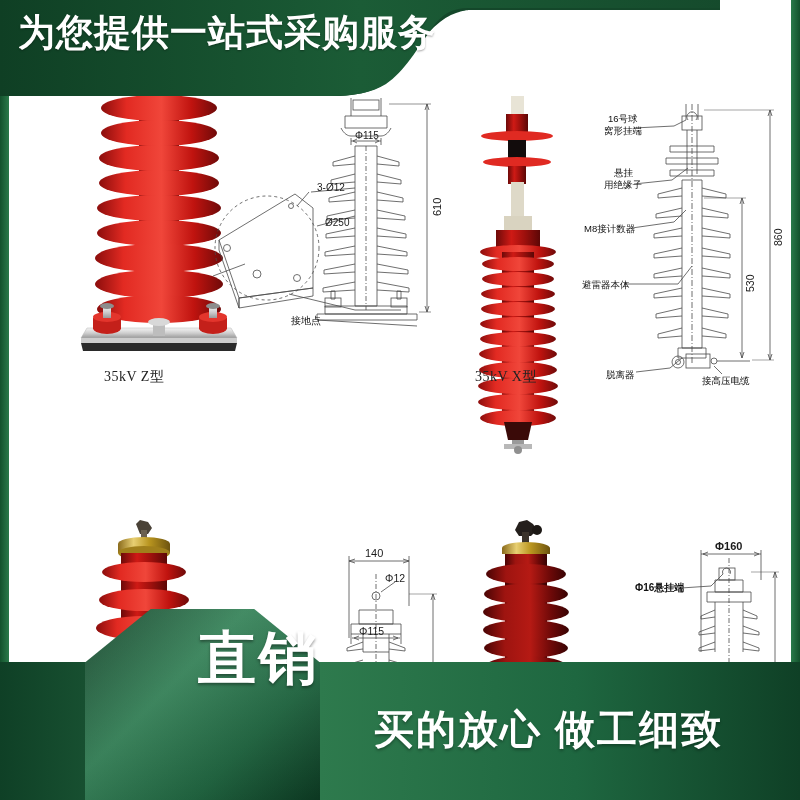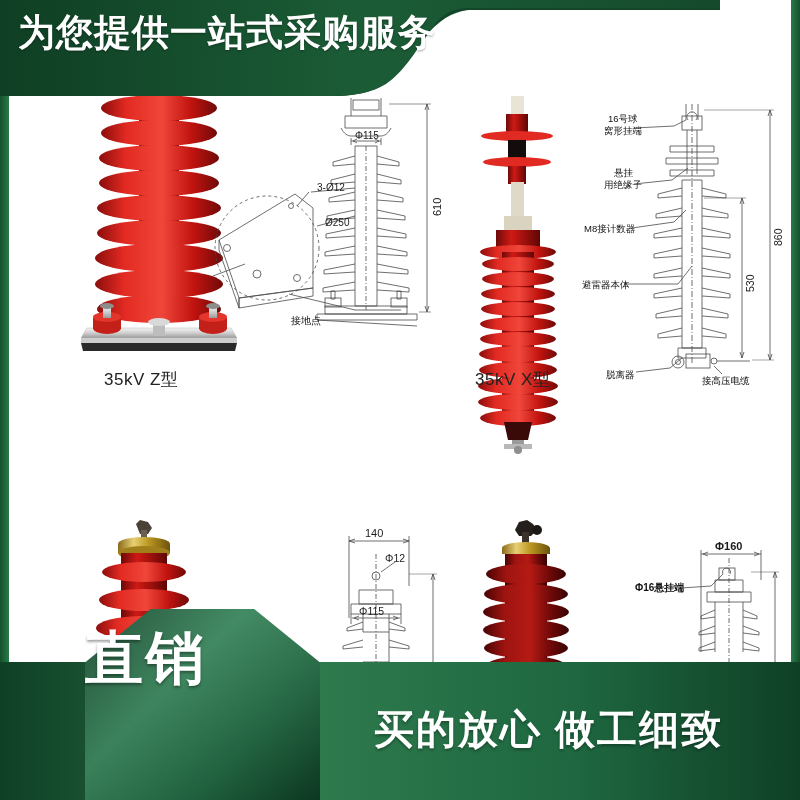--- a/index.html
+++ b/index.html
@@ -65,36 +65,37 @@
     position:absolute;left:0;top:0;width:235px;height:191px;
     background:linear-gradient(135deg,#0d3d23 0%,#35865a 38%,#1f6a42 70%,#0e4026 100%);
     clip-path:polygon(28% 0%, 72% 0%, 100% 28%, 100% 100%, 0% 100%, 0% 28%);
   }
   .plaque .shape-in{
     position:absolute;left:0;top:0;width:235px;height:191px;
     background:linear-gradient(160deg,rgba(255,255,255,.10),rgba(0,0,0,.14));
     clip-path:polygon(28% 0%, 72% 0%, 100% 28%, 100% 100%, 0% 100%, 0% 28%);
   }
   .plaque .l1,.plaque .l2{
-    position:absolute;width:235px;text-align:left;color:#fff;font-weight:bold;
+    position:absolute;width:235px;text-align:right;color:#fff;font-weight:bold;
     font-size:58px;line-height:1;letter-spacing:3px;
     text-shadow:0 2px 3px rgba(0,0,0,.38);
   }
   .plaque .l1{top:20px;}
   .plaque .l2{top:88px;}
 
   
   .prod{position:absolute;}
 
   
   .draw{position:absolute;color:#2b2b2b;}
 
   .caption{
-    position:absolute;font-size:17px;color:#222;white-space:nowrap;
+    position:absolute;font-size:14px;color:#222;white-space:nowrap;
     letter-spacing:.5px;
+    font-family:Liberation Serif, serif;
   }
   svg{display:block;}
 </style>
 </head>
 <body>
 
 <div id="stage">
 
   <div class="sheet">
 
@@ -345,21 +346,21 @@
         <ellipse cx="60" cy="33" rx="26" ry="7" fill="#a07f1b"></ellipse>
 
         <rect x="37" y="33" width="46" height="90" fill="url(#redCore)"></rect>
         <ellipse cx="60" cy="52" rx="42" ry="10" fill="url(#redG)"></ellipse>
         <ellipse cx="60" cy="80" rx="45" ry="11" fill="url(#redG)"></ellipse>
         <ellipse cx="60" cy="108" rx="48" ry="12" fill="url(#redG)"></ellipse>
         <rect x="44" y="116" width="32" height="34" fill="url(#redCore)"></rect>
       </svg>
     </div>
 
-    <div class="draw" style="left:312px;top:418px;width:180px;height:148px;">
+    <div class="draw" style="left:312px;top:438px;width:180px;height:148px;">
       <svg width="180" height="148" viewBox="0 0 180 148">
         <g fill="none" stroke="#4a4a4a" stroke-width="0.8">
 
           <path d="M28,27 L88,27"></path>
           <path d="M28,27 L34,25 M28,27 L34,29 M88,27 L82,25 M88,27 L82,29"></path>
           <path d="M28,22 L28,104 M88,22 L88,72"></path>
 
           <circle cx="55" cy="62" r="4"></circle>
           <path d="M60,58 L74,48"></path>
 

